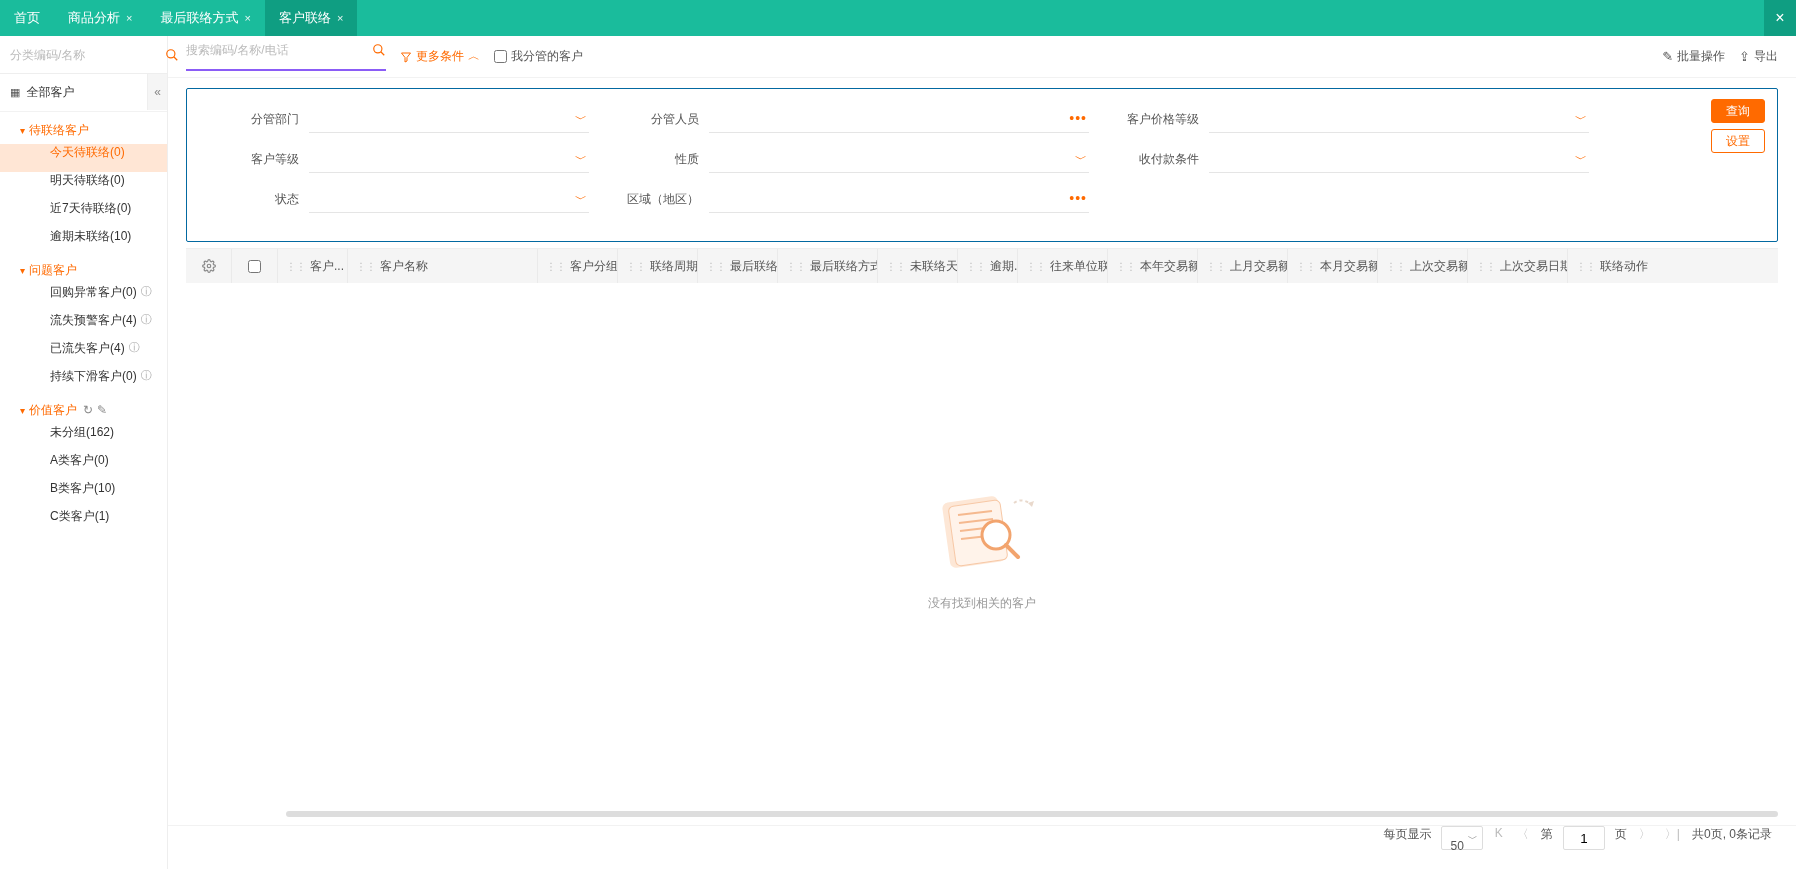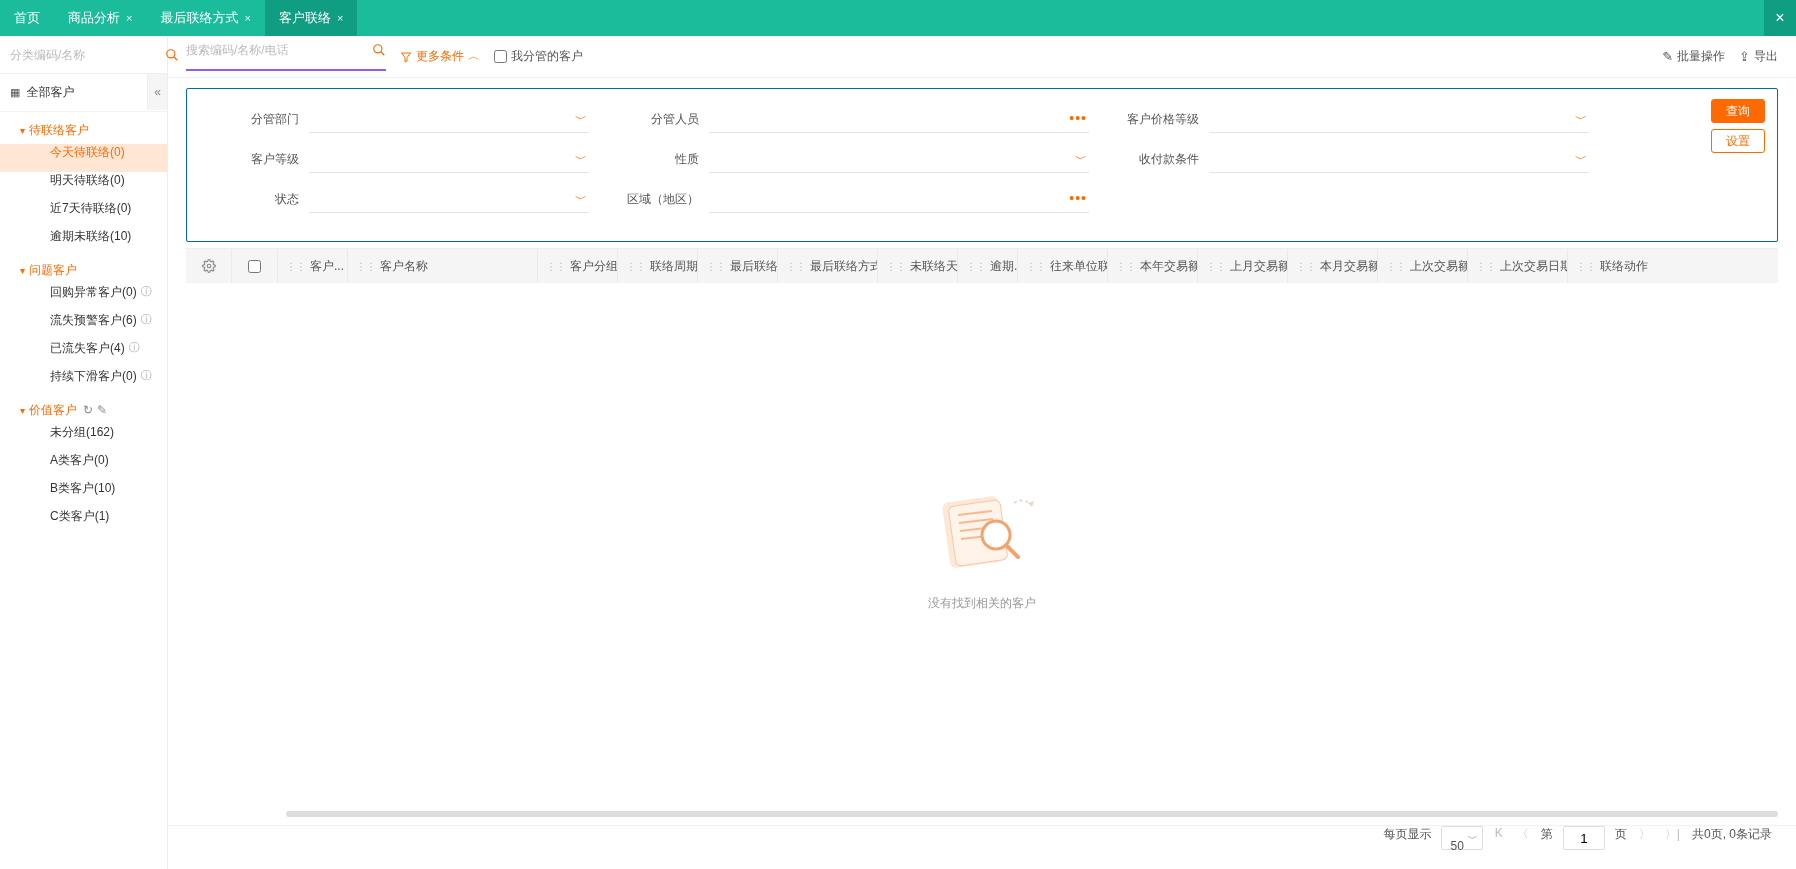--- a/index.html
+++ b/index.html
@@ -152,21 +152,21 @@
       <div class="tree-group">
         <div class="tree-group-hd">
           <span class="caret">▾</span>
           <span>问题客户</span>
         </div>
         <div class="tree-item">
             <span>回购异常客户(0)</span>
             <span class="qicon">ⓘ</span>
           </div>
         <div class="tree-item">
-            <span>流失预警客户(6)</span>
+            <span>流失预警客户(4)</span>
             <span class="qicon">ⓘ</span>
           </div>
         <div class="tree-item">
             <span>已流失客户(4)</span>
             <span class="qicon">ⓘ</span>
           </div>
         <div class="tree-item">
             <span>持续下滑客户(0)</span>
             <span class="qicon">ⓘ</span>
           </div>

